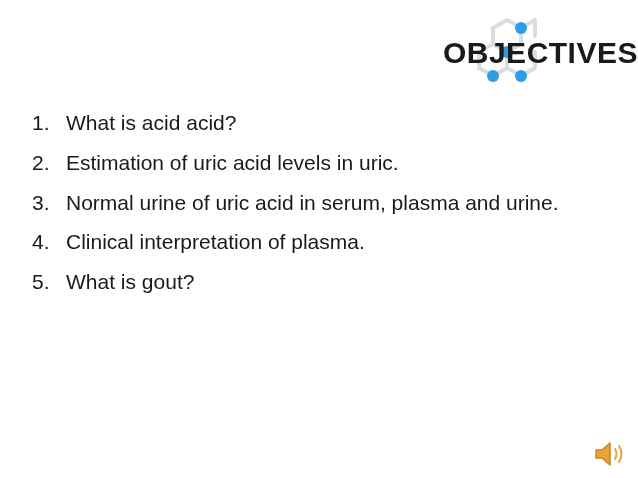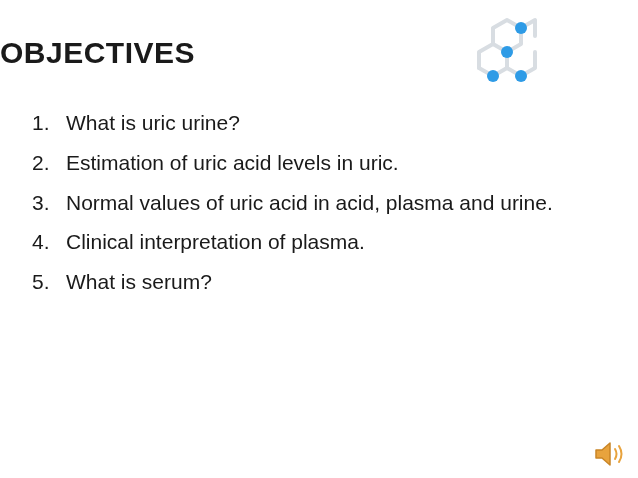--- a/index.html
+++ b/index.html
@@ -18,21 +18,21 @@
     width: 638px;
     height: 478px;
     background: #ffffff;
     box-sizing: border-box;
   }
   .title {
     position: absolute;
     top: 36px;
     left: 0;
     width: 638px;
-    text-align: left;
+    text-align: right;
     font-size: 30px;
     font-weight: bold;
     color: #1a1a1a;
     letter-spacing: 0.5px;
   }
   .logo {
     position: absolute;
     top: 8px;
     left: 463px;
     width: 88px;
@@ -94,37 +94,37 @@
         <circle cx="58" cy="68" r="6"></circle>
       </g>
     </svg>
   </div>
 
   <div class="title">OBJECTIVES</div>
 
   <ul class="list">
     <li class="list-item">
       <span class="marker">1.</span>
-      <span class="item-text">What is uric urine?</span>
+      <span class="item-text">What is acid acid?</span>
     </li>
     <li class="list-item">
       <span class="marker">2.</span>
       <span class="item-text">Estimation of uric acid levels in uric.</span>
     </li>
     <li class="list-item">
       <span class="marker">3.</span>
-      <span class="item-text">Normal values of uric acid in acid, plasma and urine.</span>
+      <span class="item-text">Normal urine of uric acid in serum, plasma and urine.</span>
     </li>
     <li class="list-item">
       <span class="marker">4.</span>
       <span class="item-text">Clinical interpretation of plasma.</span>
     </li>
     <li class="list-item">
       <span class="marker">5.</span>
-      <span class="item-text">What is serum?</span>
+      <span class="item-text">What is gout?</span>
     </li>
   </ul>
 
   <div class="speaker">
     <svg width="36" height="32" viewBox="0 0 36 32" xmlns="http://www.w3.org/2000/svg">
       <path d="M4 12 H10 L18 5 V27 L10 20 H4 Z" fill="#E8A33D" stroke="#C98526" stroke-width="1.5" stroke-linejoin="round"></path>
       <g fill="none" stroke="#E8A33D" stroke-width="2" stroke-linecap="round">
         <path d="M23 11 Q26 16 23 21"></path>
         <path d="M27 8 Q32 16 27 24"></path>
       </g>

